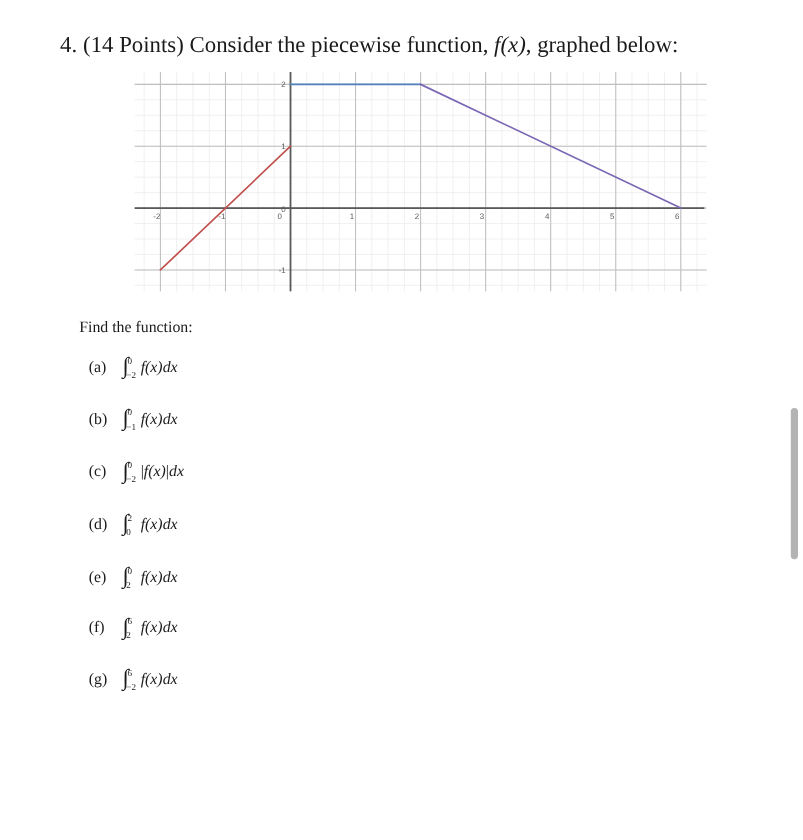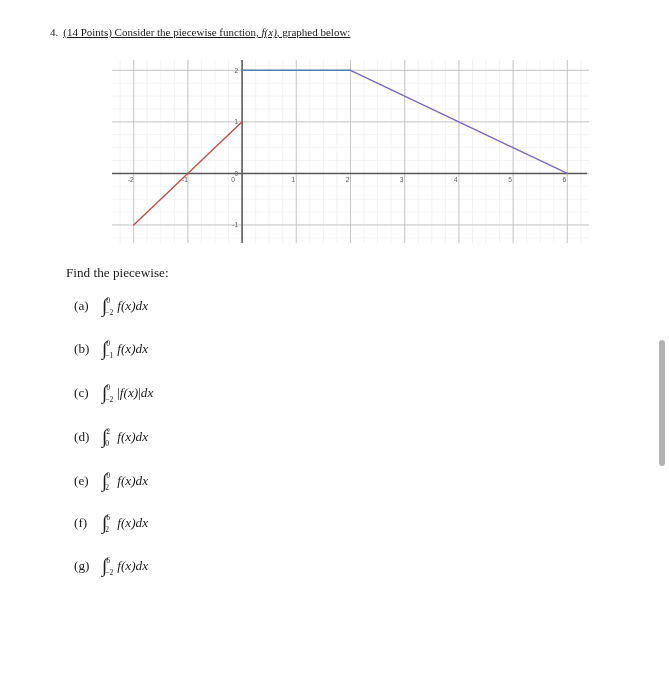--- a/index.html
+++ b/index.html
@@ -15,24 +15,23 @@
     position: relative;
     overflow: hidden;
   }
 
   
   #question-heading {
     position: absolute;
     left: 50px;
     top: 25px;
     width: 560px;
-    font-size: 11px;
+    font-size: 19px;
     line-height: 1.35;
     white-space: nowrap;
-    text-decoration: underline;
   }
   #question-heading .qnum {
     display: inline-block;
     margin-right: 5px;
   }
   .mathit {
     font-family: "Liberation Serif", serif;
     font-style: italic;
   }
 
@@ -223,21 +222,21 @@
       <text x="126.0909090909091" y="167.45774647887325" font-size="6.6" font-family="&quot;Liberation Sans&quot;, sans-serif" fill="#595959" text-anchor="end">-1</text>
       <text x="126.0909090909091" y="64.35915492957746" font-size="6.6" font-family="&quot;Liberation Sans&quot;, sans-serif" fill="#595959" text-anchor="end">1</text>
       <text x="126.0909090909091" y="12.809859154929597" font-size="6.6" font-family="&quot;Liberation Sans&quot;, sans-serif" fill="#595959" text-anchor="end">2</text>
       <text x="126.0909090909091" y="116.40845070422536" font-size="6.6" font-family="&quot;Liberation Sans&quot;, sans-serif" fill="#595959" text-anchor="end">0</text>
       <polyline points="21.681818181818176,164.95774647887325 130.0909090909091,61.85915492957746" fill="none" stroke="#c0504d" stroke-width="1.4" stroke-linecap="round" stroke-linejoin="round"></polyline>
       <polyline points="130.0909090909091,10.309859154929597 238.5,10.309859154929597" fill="none" stroke="#4f81bd" stroke-width="1.4" stroke-linecap="round" stroke-linejoin="round"></polyline>
       <polyline points="238.5,10.309859154929597 455.31818181818176,113.40845070422536" fill="none" stroke="#7b68b5" stroke-width="1.4" stroke-linecap="round" stroke-linejoin="round"></polyline>
     </svg>
 </div>
 
-<div id="find-prompt">Find the piecewise:</div>
+<div id="find-prompt">Find the function:</div>
 
 <div id="answer-list">
     <div class="answer-item" style="top: 298px;"><span class="label">(a)</span><span class="integral"><span class="sign">∫</span><span class="limits"><span class="upper">0</span><span class="lower">−2</span></span></span><span class="integrand">f(x)</span><span class="integrand">dx</span></div>
     <div class="answer-item" style="top: 341px;"><span class="label">(b)</span><span class="integral"><span class="sign">∫</span><span class="limits"><span class="upper">0</span><span class="lower">−1</span></span></span><span class="integrand">f(x)</span><span class="integrand">dx</span></div>
     <div class="answer-item" style="top: 385px;"><span class="label">(c)</span><span class="integral"><span class="sign">∫</span><span class="limits"><span class="upper">0</span><span class="lower">−2</span></span></span><span class="integrand upright">|</span><span class="integrand">f(x)</span><span class="integrand upright">|</span><span class="integrand">dx</span></div>
     <div class="answer-item" style="top: 429px;"><span class="label">(d)</span><span class="integral"><span class="sign">∫</span><span class="limits"><span class="upper">2</span><span class="lower">0</span></span></span><span class="integrand">f(x)</span><span class="integrand">dx</span></div>
     <div class="answer-item" style="top: 473px;"><span class="label">(e)</span><span class="integral"><span class="sign">∫</span><span class="limits"><span class="upper">0</span><span class="lower">2</span></span></span><span class="integrand">f(x)</span><span class="integrand">dx</span></div>
     <div class="answer-item" style="top: 515px;"><span class="label">(f)</span><span class="integral"><span class="sign">∫</span><span class="limits"><span class="upper">6</span><span class="lower">2</span></span></span><span class="integrand">f(x)</span><span class="integrand">dx</span></div>
     <div class="answer-item" style="top: 558px;"><span class="label">(g)</span><span class="integral"><span class="sign">∫</span><span class="limits"><span class="upper">6</span><span class="lower">−2</span></span></span><span class="integrand">f(x)</span><span class="integrand">dx</span></div>
   </div>

